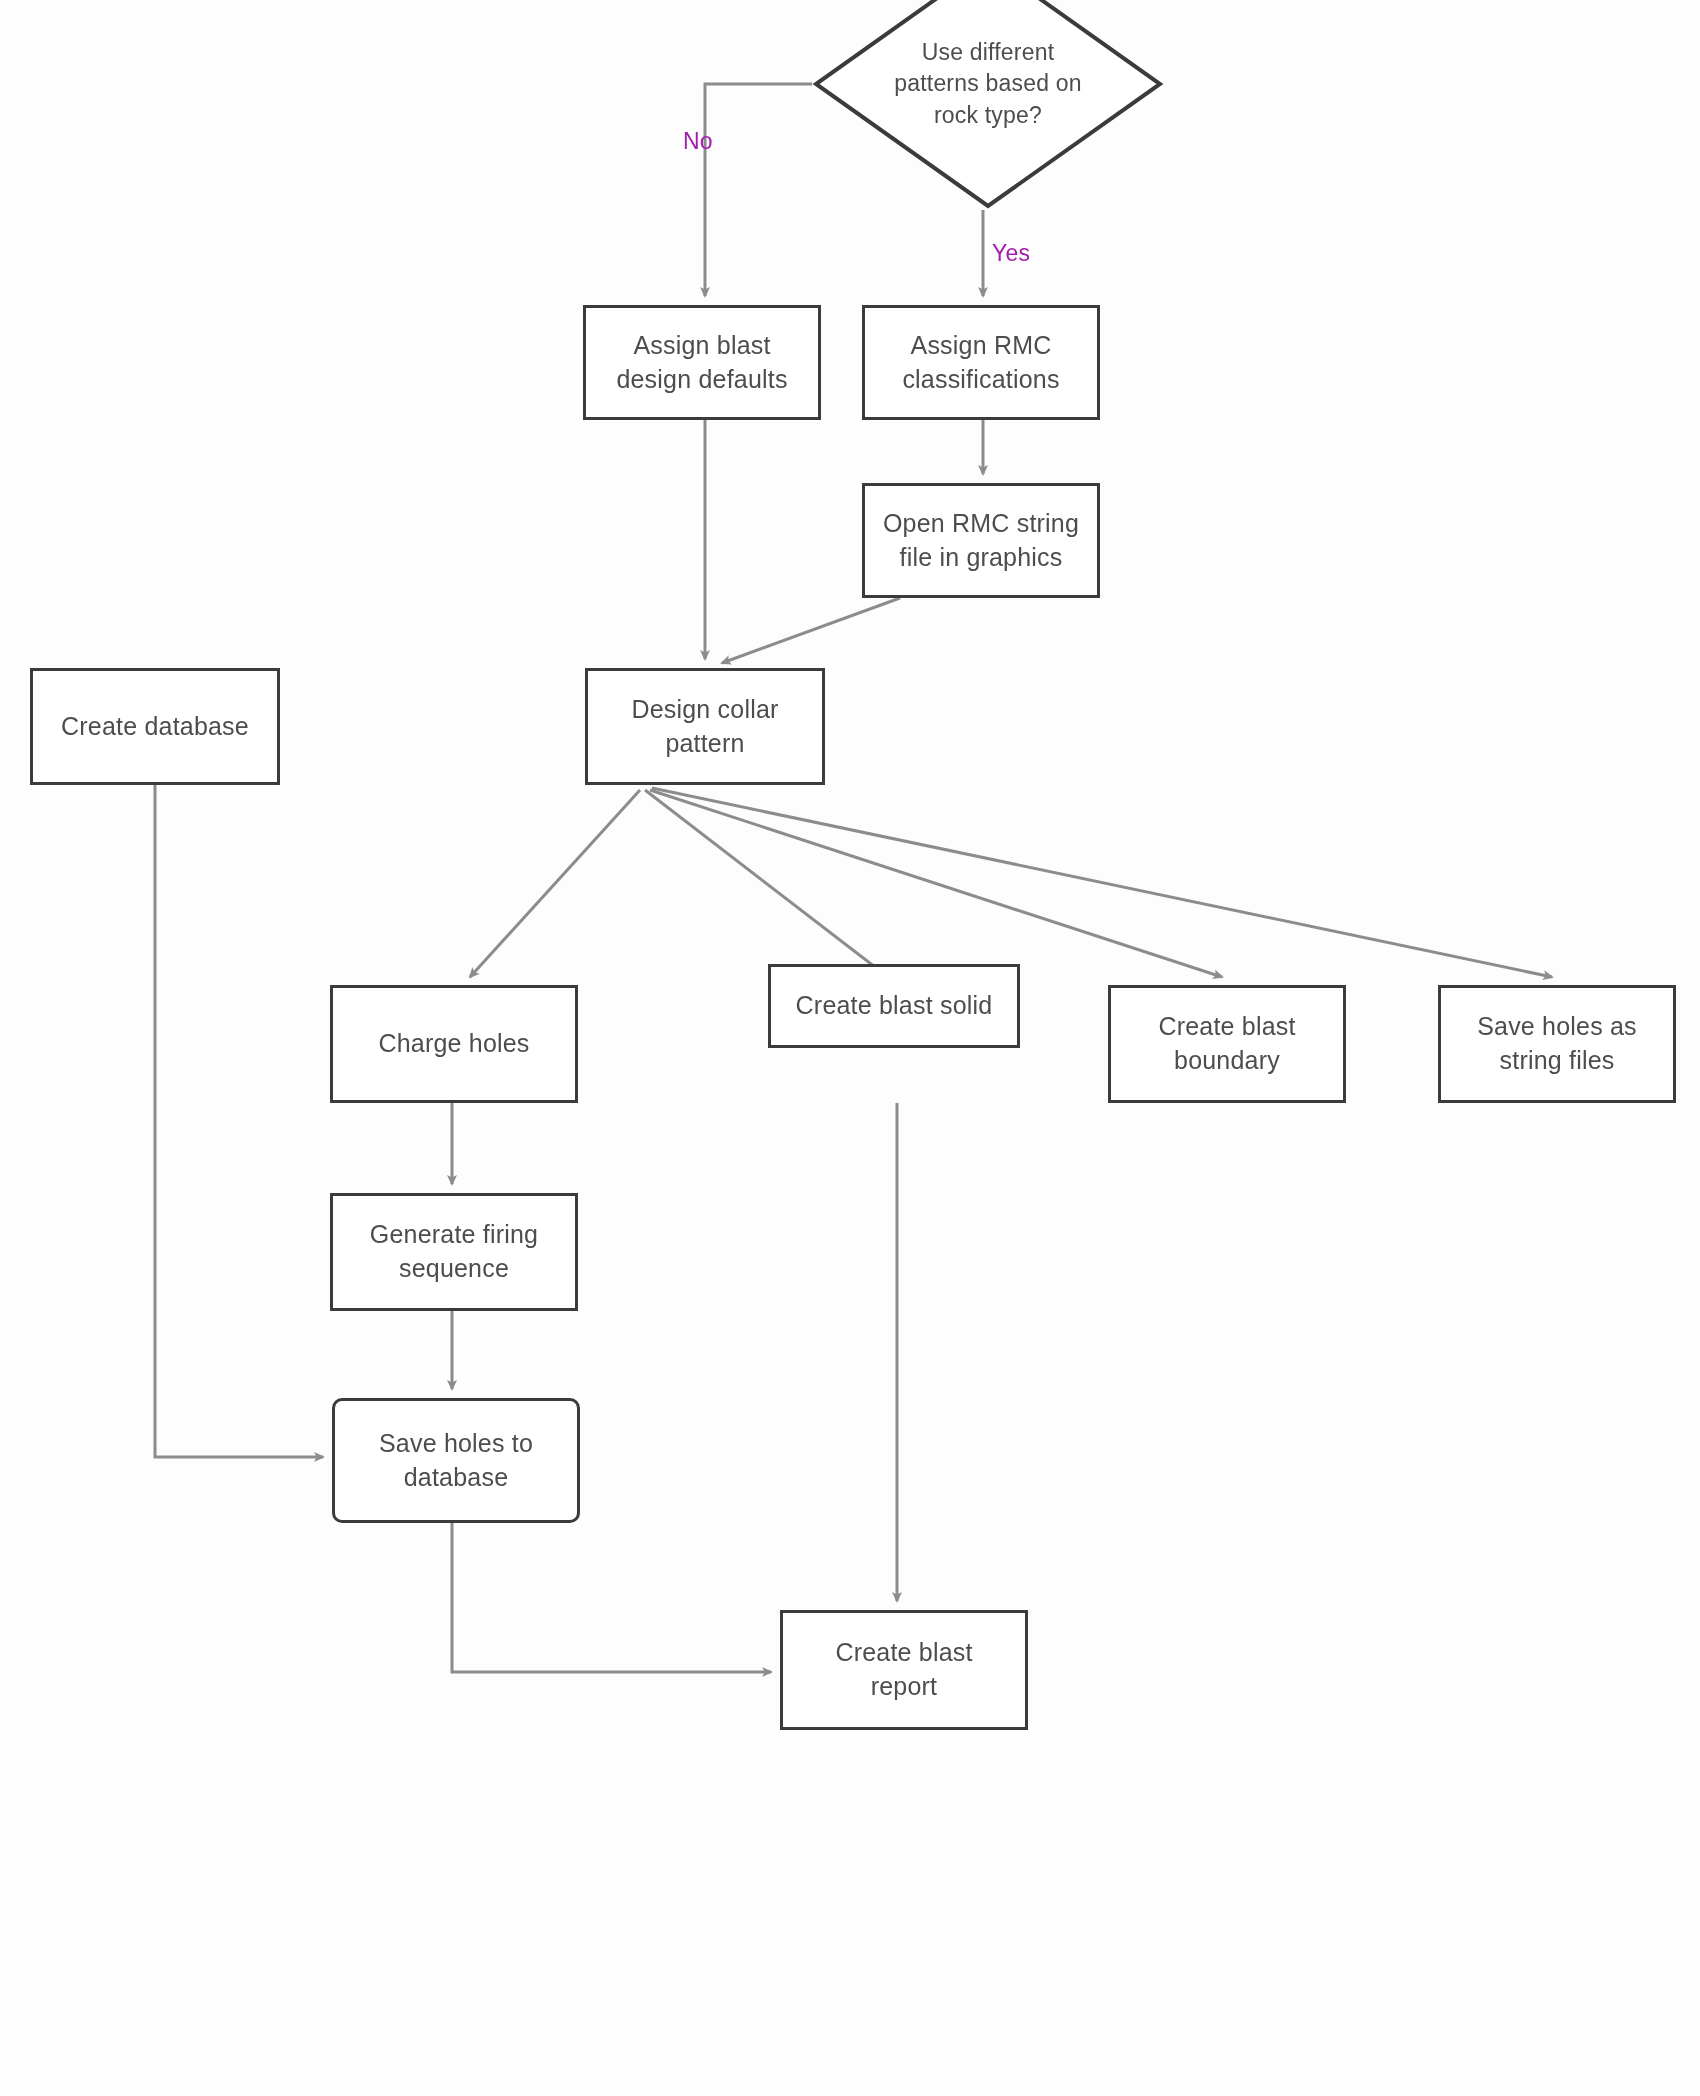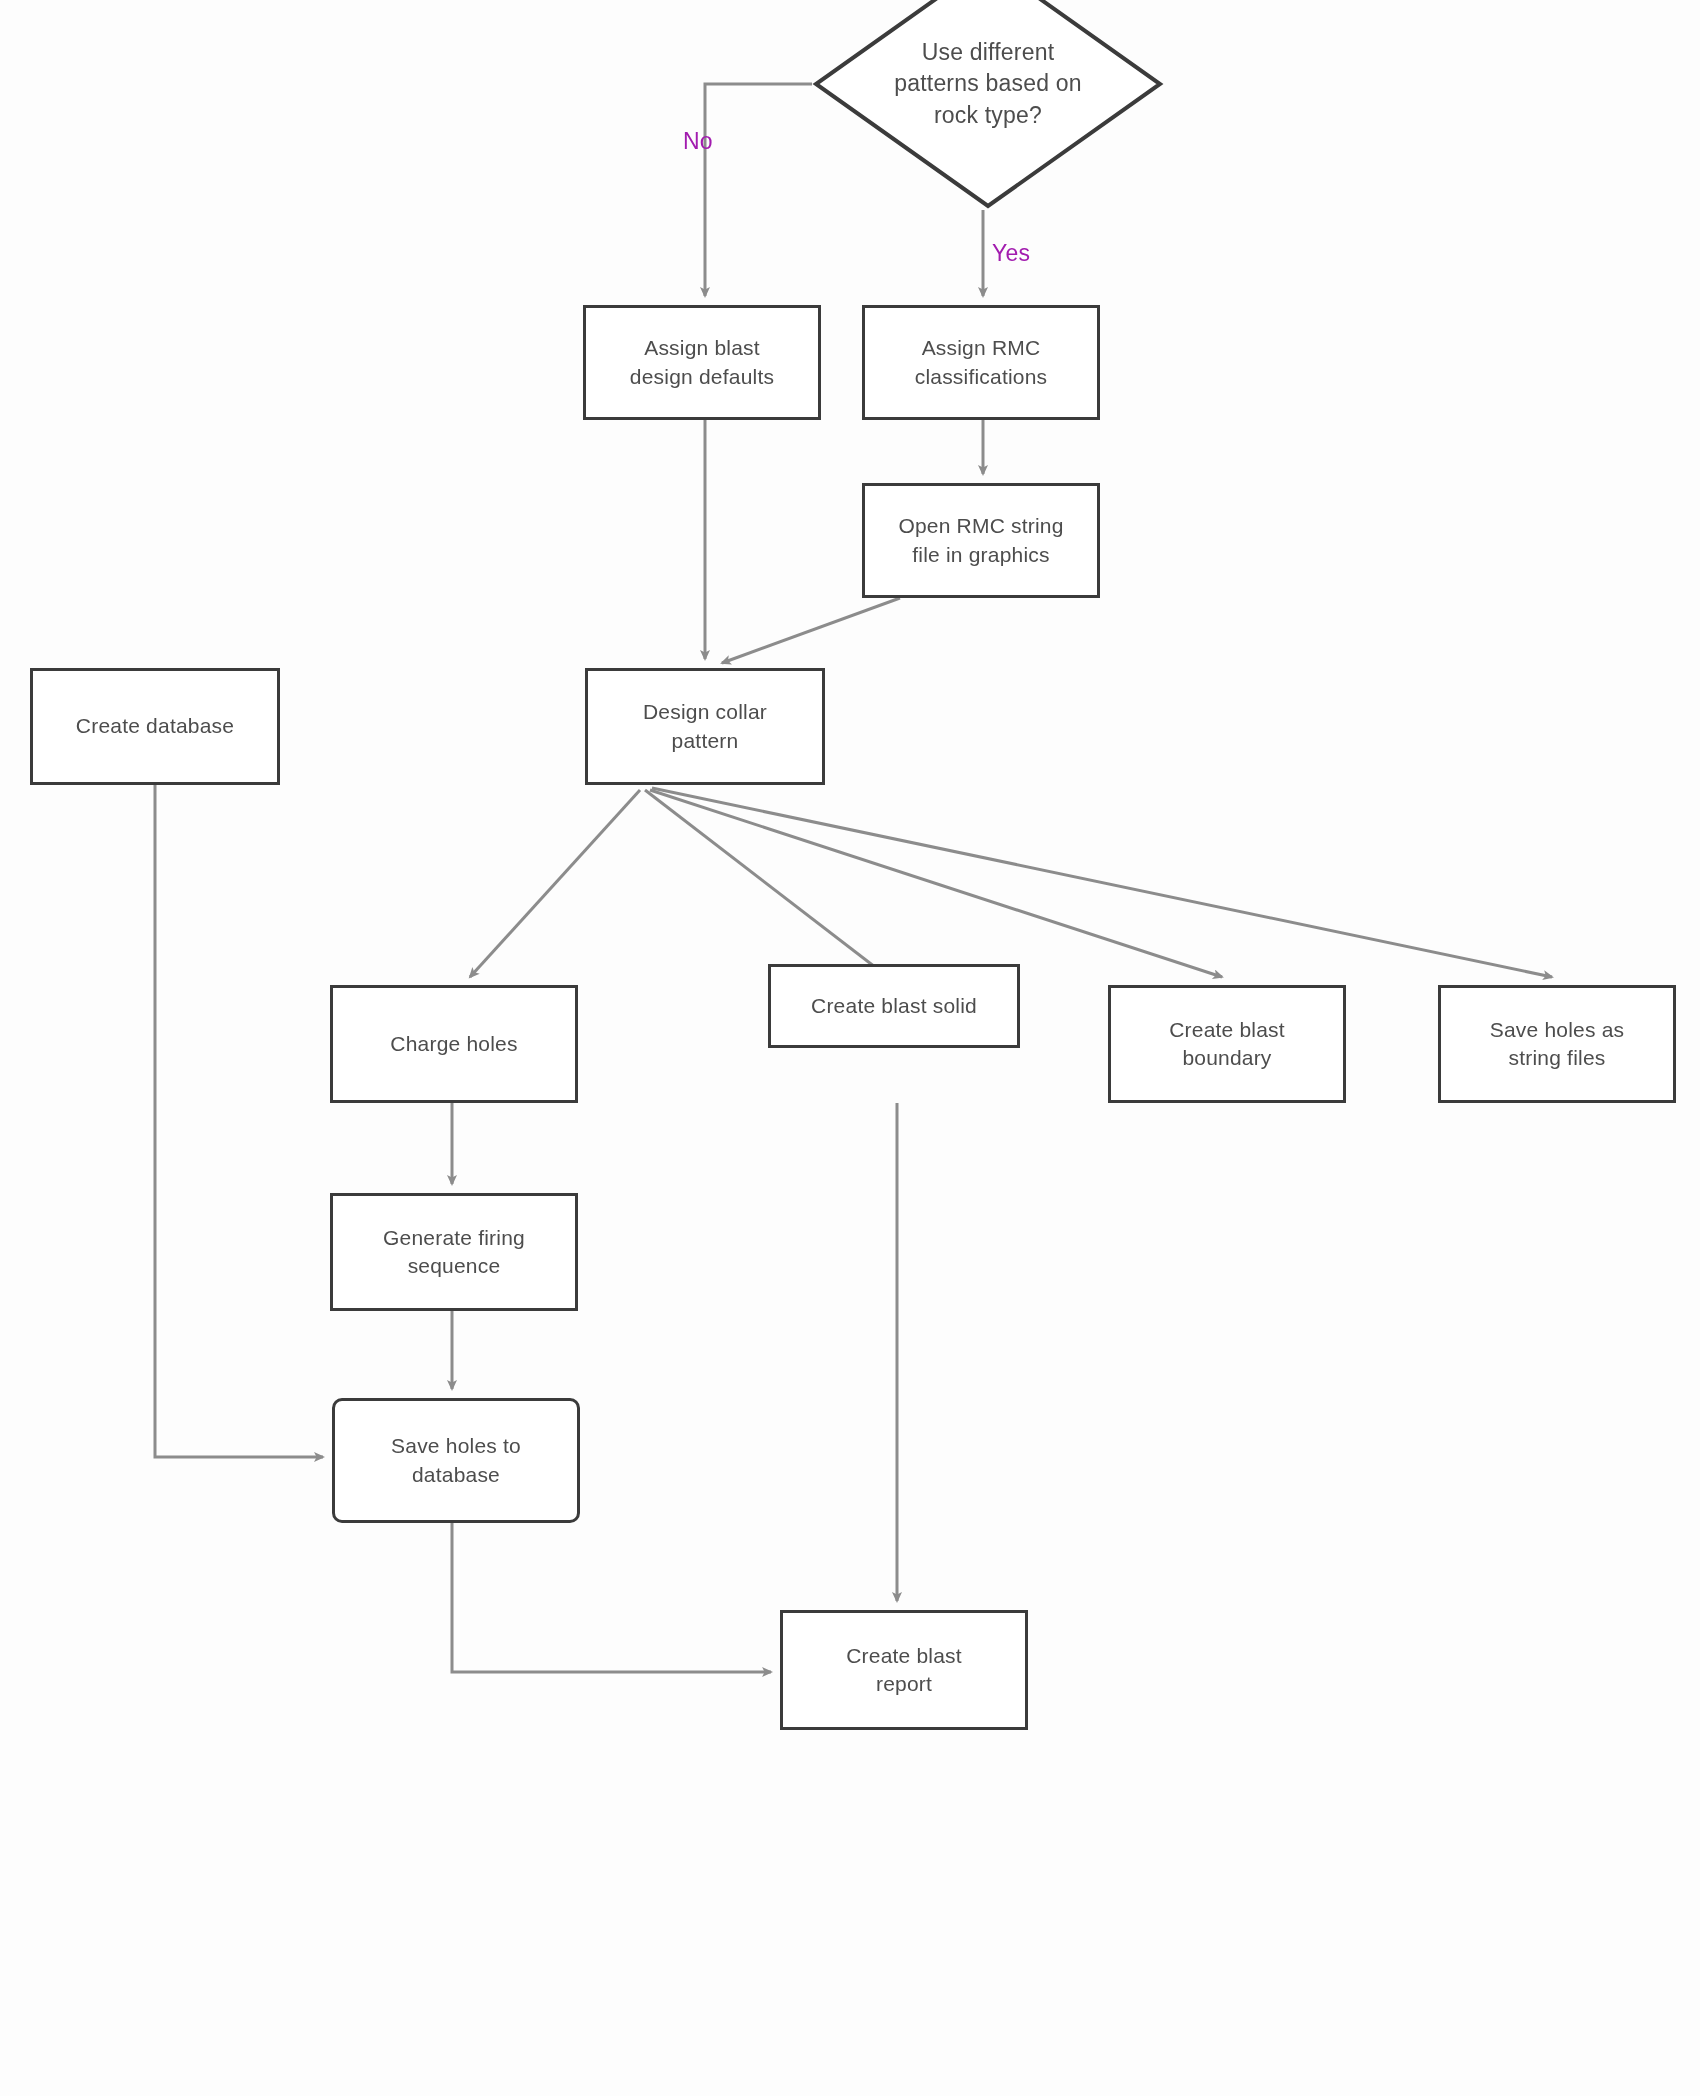--- a/index.html
+++ b/index.html
@@ -30,21 +30,21 @@
   .node {
     position: absolute;
     box-sizing: border-box;
     background: #ffffff;
     border: 3px solid #3b3b3b;
     display: flex;
     align-items: center;
     justify-content: center;
     text-align: center;
     color: #4a4a4a;
-    font-size: 21px;
+    font-size: 25px;
     line-height: 1.35;
     letter-spacing: .2px;
     padding: 4px 8px;
   }
   .node .node-label {
     display: block;
     white-space: pre-line;
     color: #4d4d4d;
   }
   .decision {

